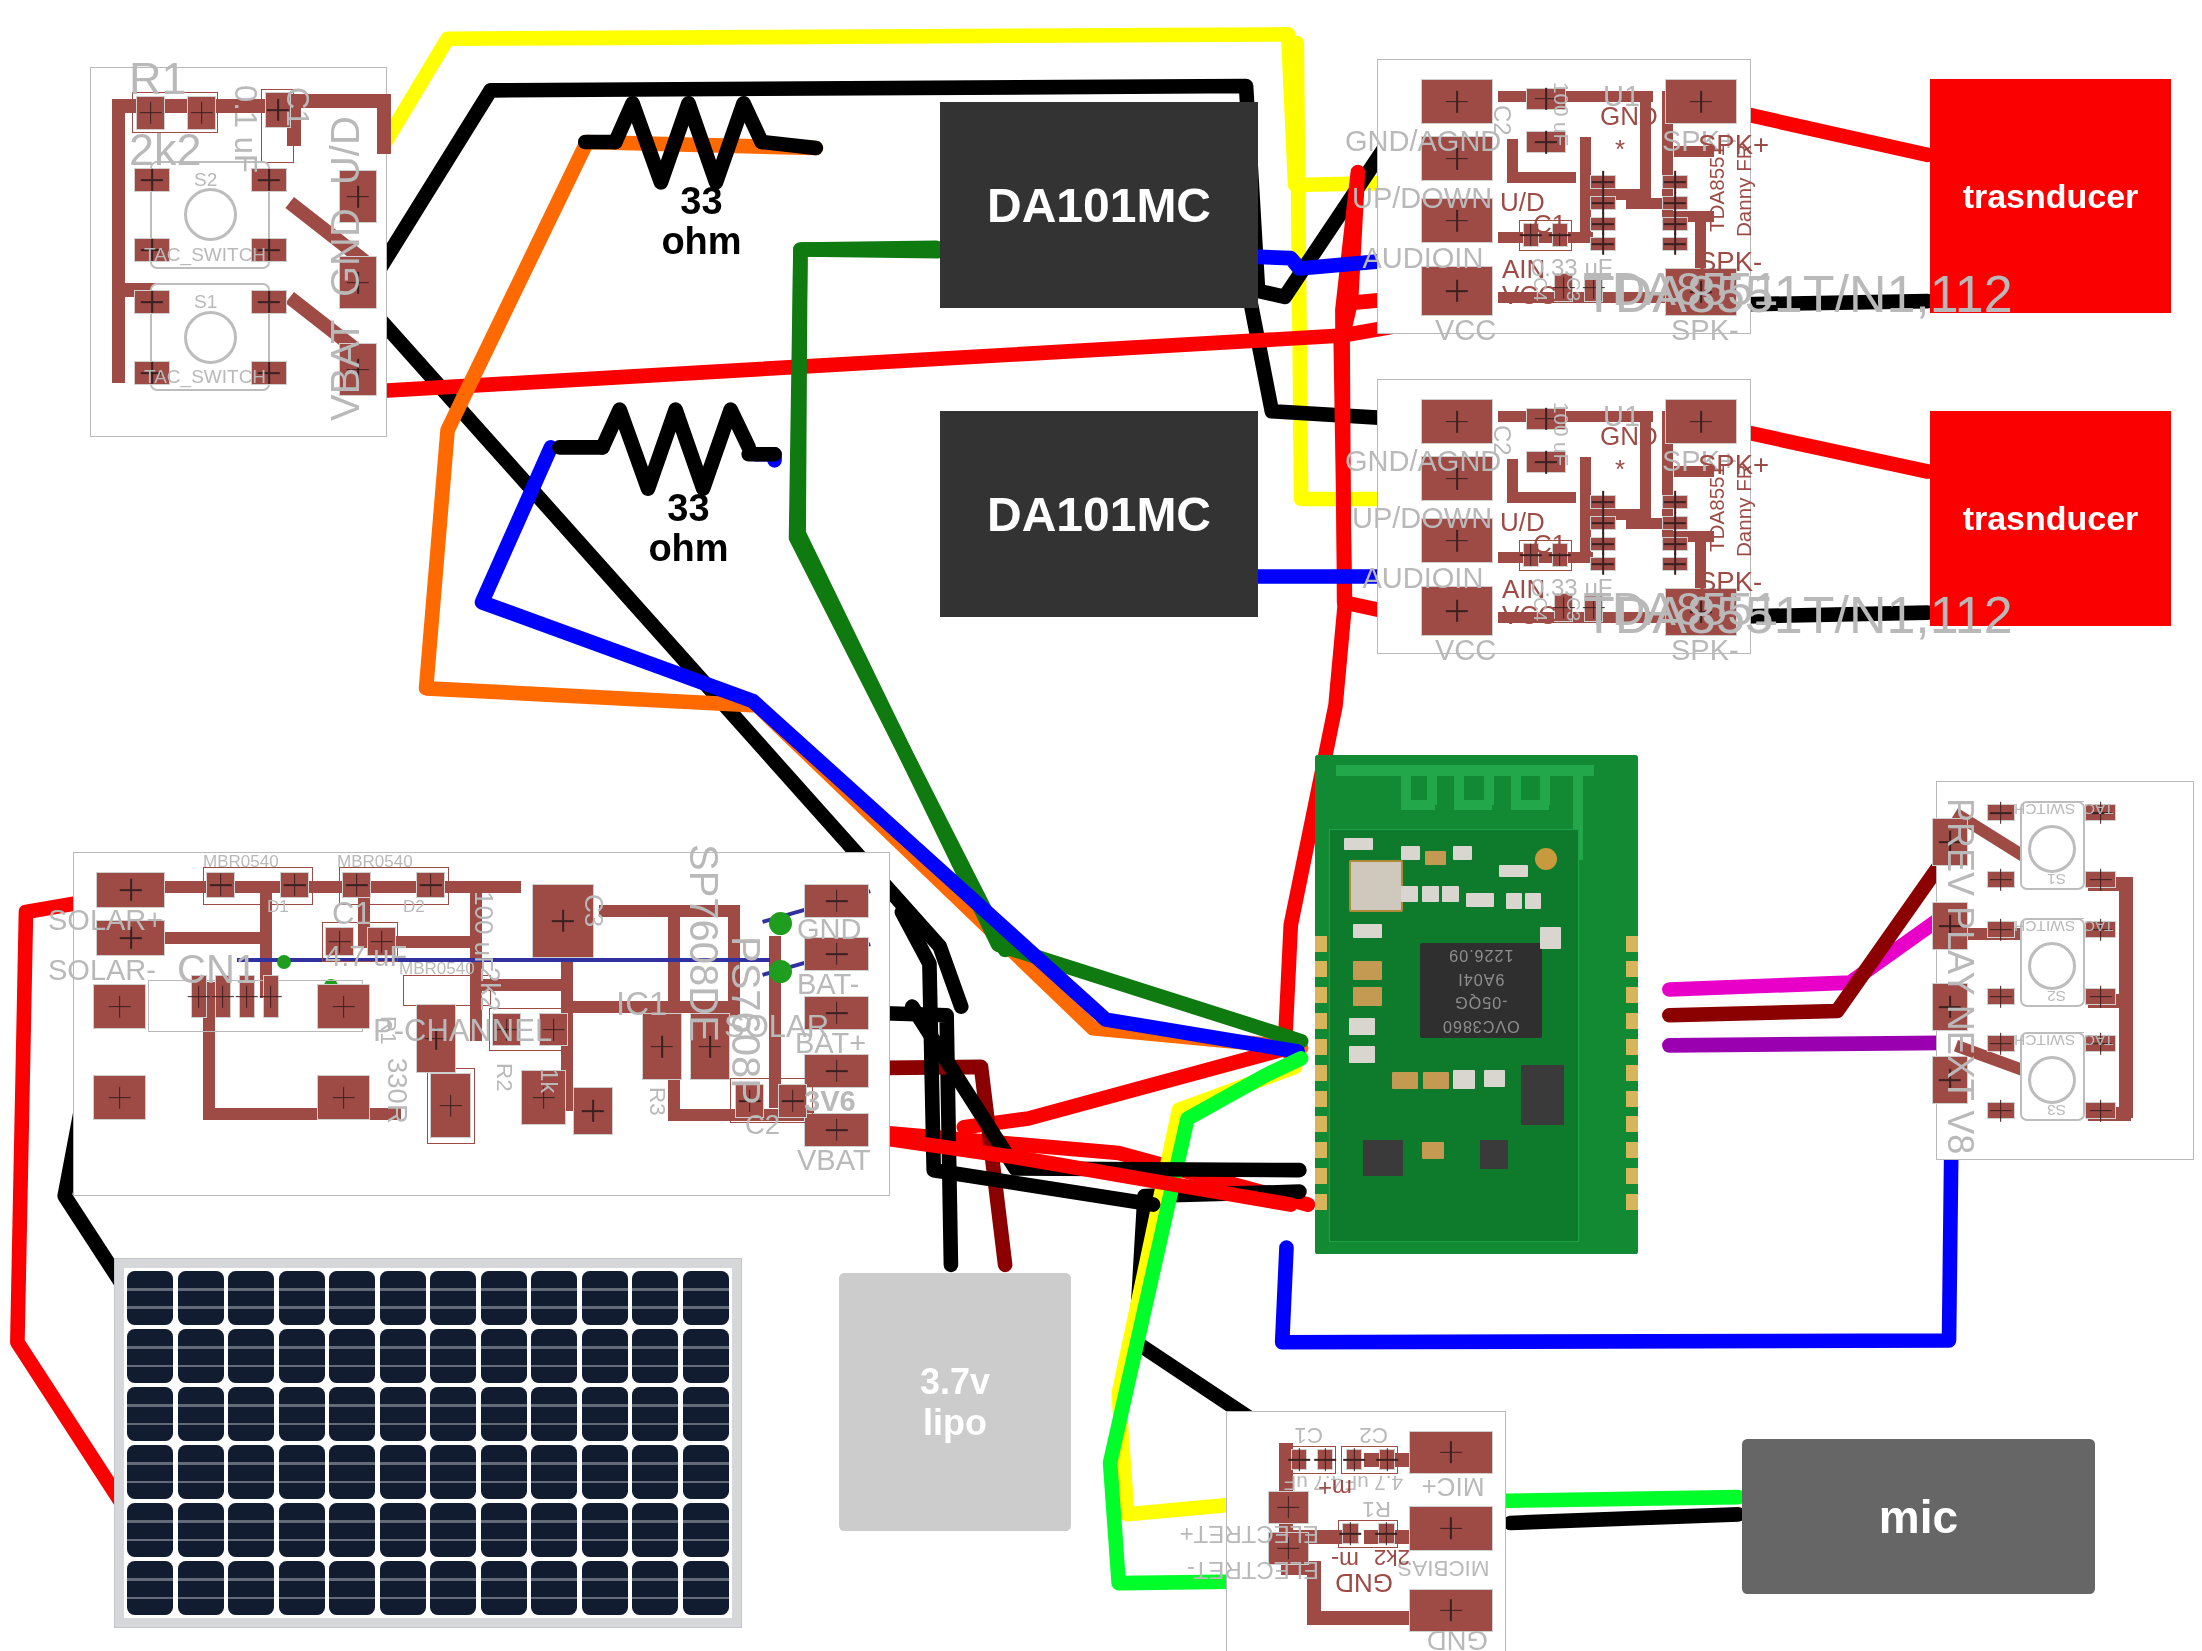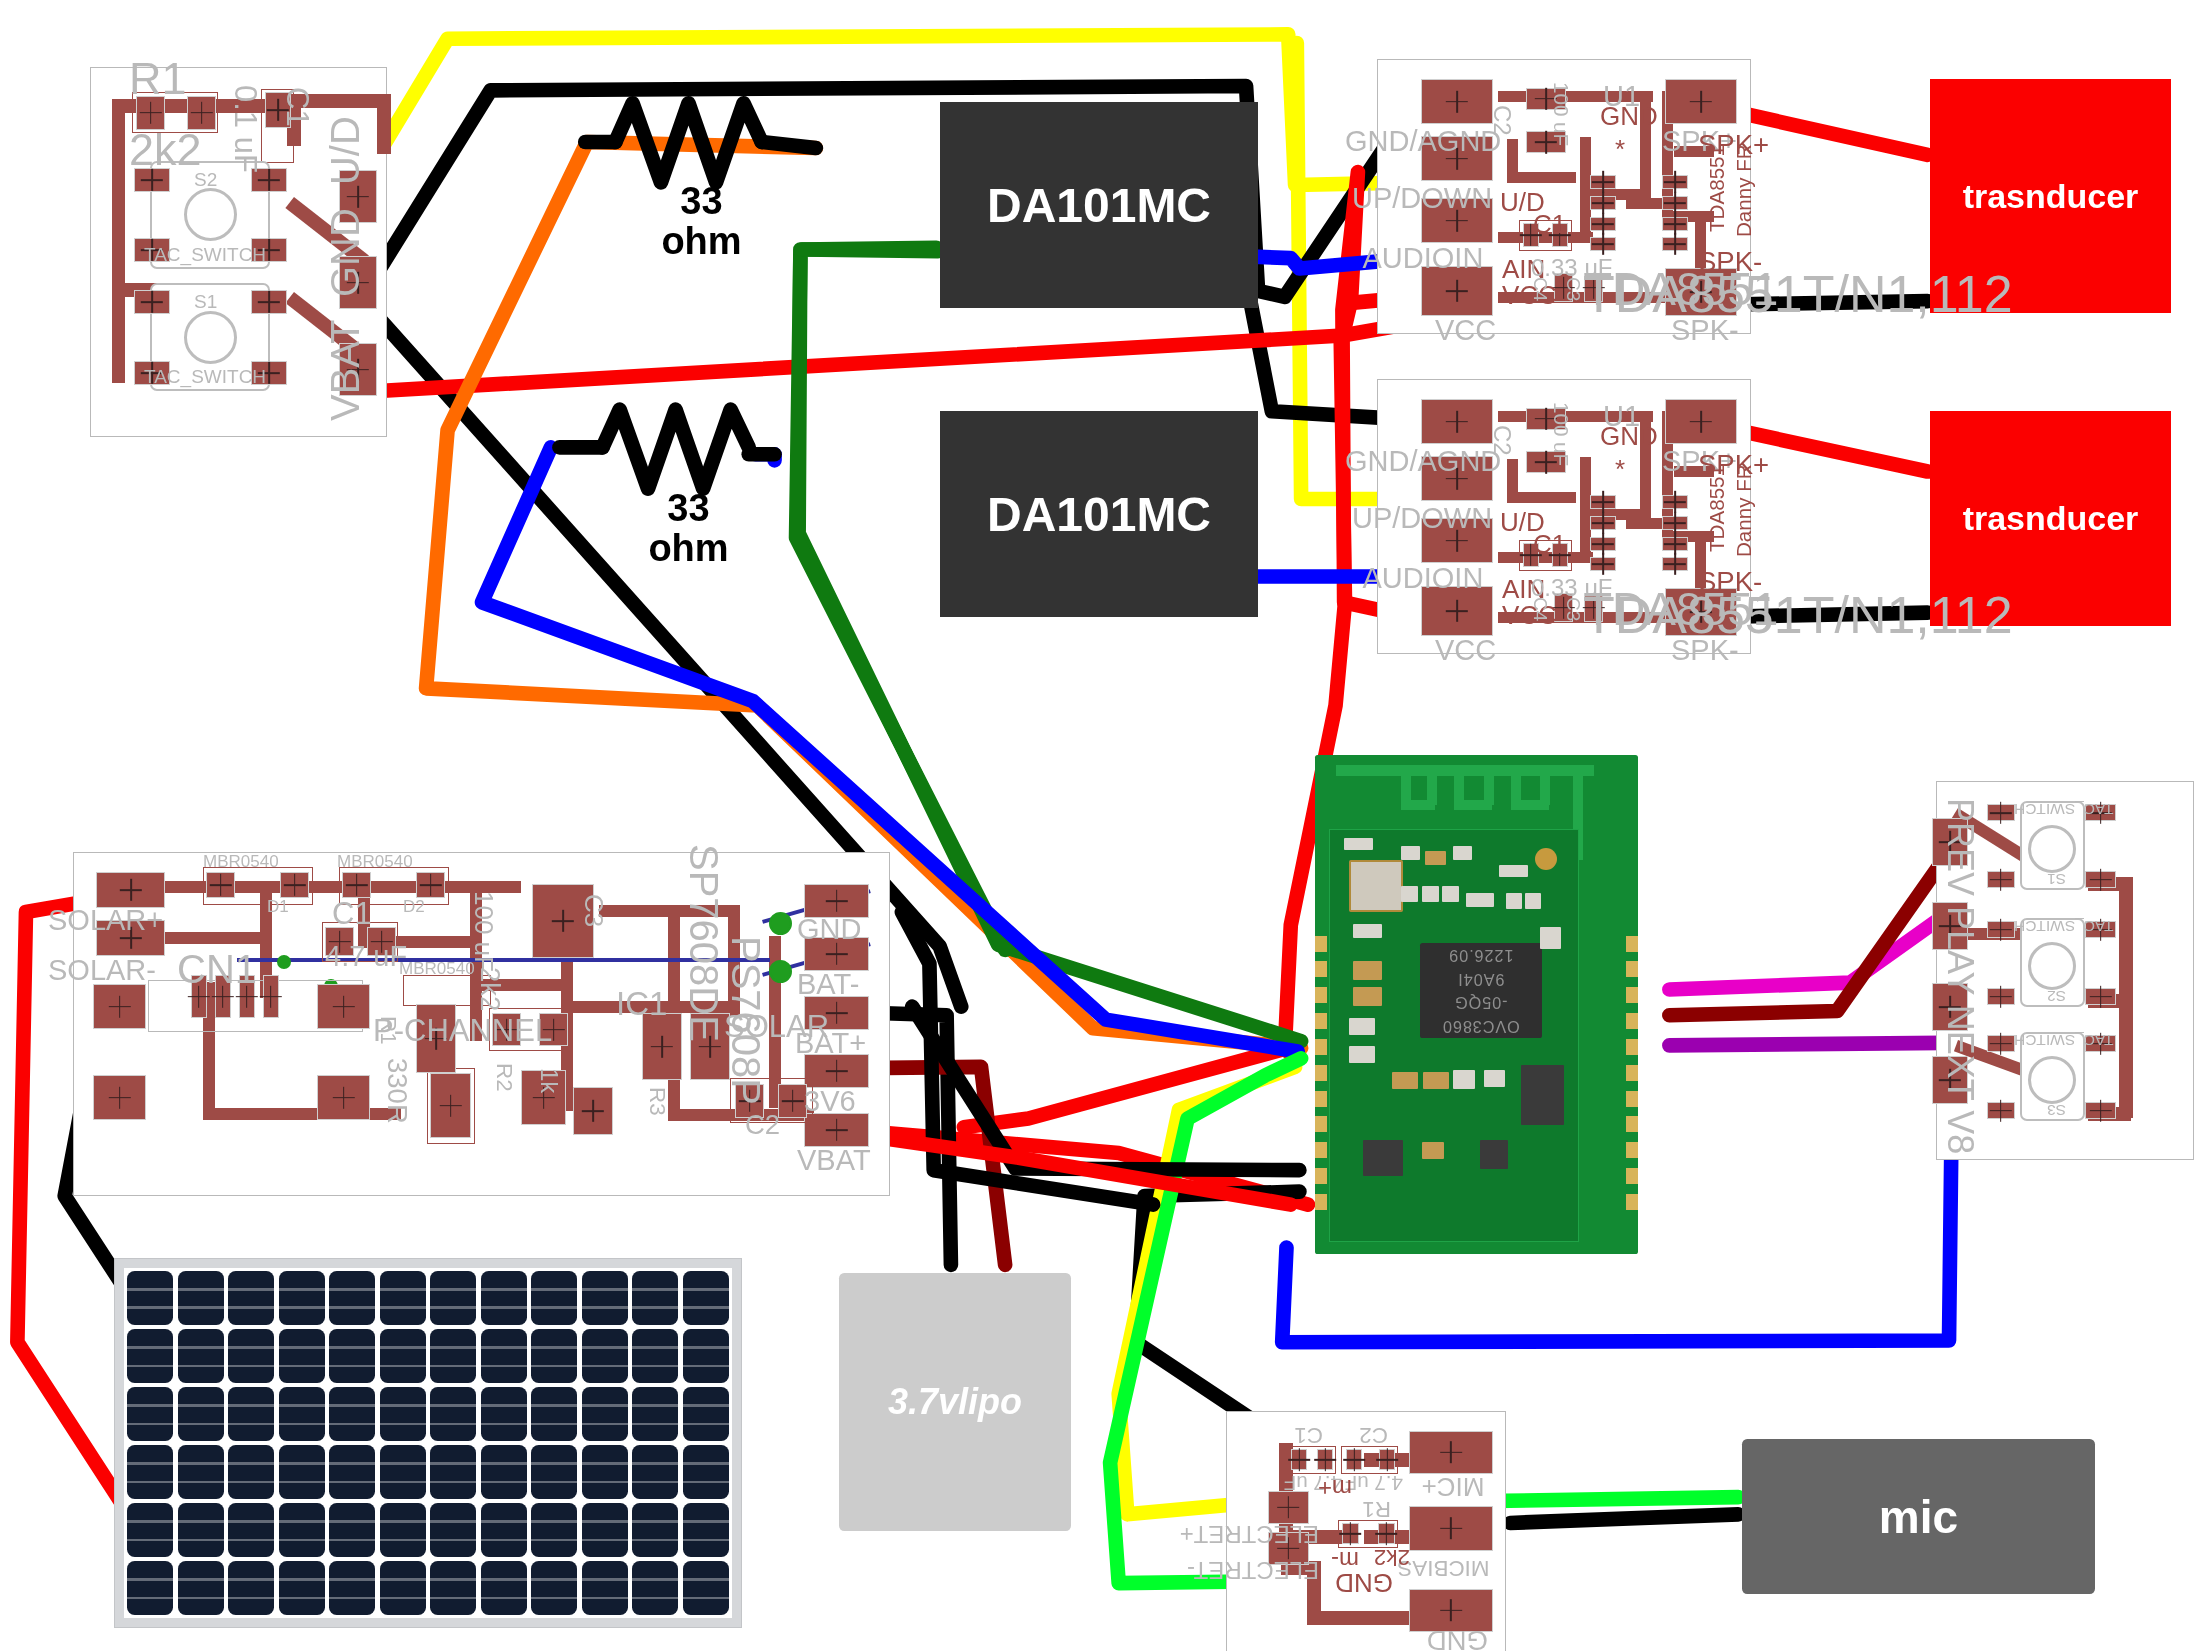--- a/index.html
+++ b/index.html
@@ -413,21 +413,21 @@
     <div class="pad" style="left:704px;top:231px;width:29px;height:34px;"></div>
     <div class="pad" style="left:342px;top:151px;width:40px;height:69px;"></div>
     <div class="pad" style="left:447px;top:217px;width:45px;height:55px;"></div>
     <div class="pad" style="left:499px;top:234px;width:40px;height:48px;"></div>
 
     <div class="silk" style="left:-26px;top:53px;font-size:29px;">SOLAR+</div>
     <div class="silk" style="left:-26px;top:103px;font-size:29px;">SOLAR-</div>
     <div class="silk" style="left:723px;top:62px;font-size:29px;">GND</div>
     <div class="silk" style="left:723px;top:117px;font-size:29px;">BAT-</div>
     <div class="silk" style="left:721px;top:176px;font-size:29px;">BAT+</div>
-    <div class="silk" style="left:730px;top:234px;font-size:29px;">3V6</div>
+    <div class="silk" style="left:730px;top:234px;font-size:29px;font-weight:bold;">3V6</div>
     <div class="silk" style="left:723px;top:293px;font-size:29px;">VBAT</div>
 
     <div class="silk" style="left:103px;top:96px;font-size:40px;">CN1</div>
     <div class="silk" style="left:129px;top:0px;font-size:17px;">MBR0540</div>
     <div class="silk" style="left:263px;top:0px;font-size:17px;">MBR0540</div>
     <div class="silk" style="left:325px;top:107px;font-size:17px;">MBR0540</div>
     <div class="silk" style="left:193px;top:45px;font-size:17px;">D1</div>
     <div class="silk" style="left:329px;top:45px;font-size:17px;">D2</div>
     <div class="silk" style="left:258px;top:45px;font-size:31px;">C1</div>
     <div class="silk" style="left:251px;top:89px;font-size:29px;">4.7 uF</div>
@@ -608,21 +608,21 @@
     <div class="bt-pad" style="left:311px;top:258px;width:12px;height:15.5px;"></div>
     <div class="bt-pad" style="left:311px;top:284px;width:12px;height:15.5px;"></div>
     <div class="bt-pad" style="left:311px;top:310px;width:12px;height:15.5px;"></div>
     <div class="bt-pad" style="left:311px;top:336px;width:12px;height:15.5px;"></div>
     <div class="bt-pad" style="left:311px;top:361px;width:12px;height:15.5px;"></div>
     <div class="bt-pad" style="left:311px;top:387px;width:12px;height:15.5px;"></div>
     <div class="bt-pad" style="left:311px;top:413px;width:12px;height:15.5px;"></div>
     <div class="bt-pad" style="left:311px;top:439px;width:12px;height:15.5px;"></div>
   </div>
 
-  <div class="blk lgray" style="left:839px;top:1273px;width:232px;height:258px;font-size:36px;line-height:1.15;font-style:italic;">
+  <div class="blk lgray" style="left:839px;top:1273px;width:232px;height:258px;font-size:36px;flex-direction:column;line-height:1.15;">
     <div>3.7v</div>
     <div>lipo</div>
   </div>
 
   <div class="blk gray" style="left:1742px;top:1439px;width:353px;height:155px;font-size:46px;">mic</div>
 
   <div class="solar" style="left:114px;top:1258px;width:628px;height:370px;">
     <div class="solar-inner">
       <div class="cell"></div>
         <div class="cell"></div>

